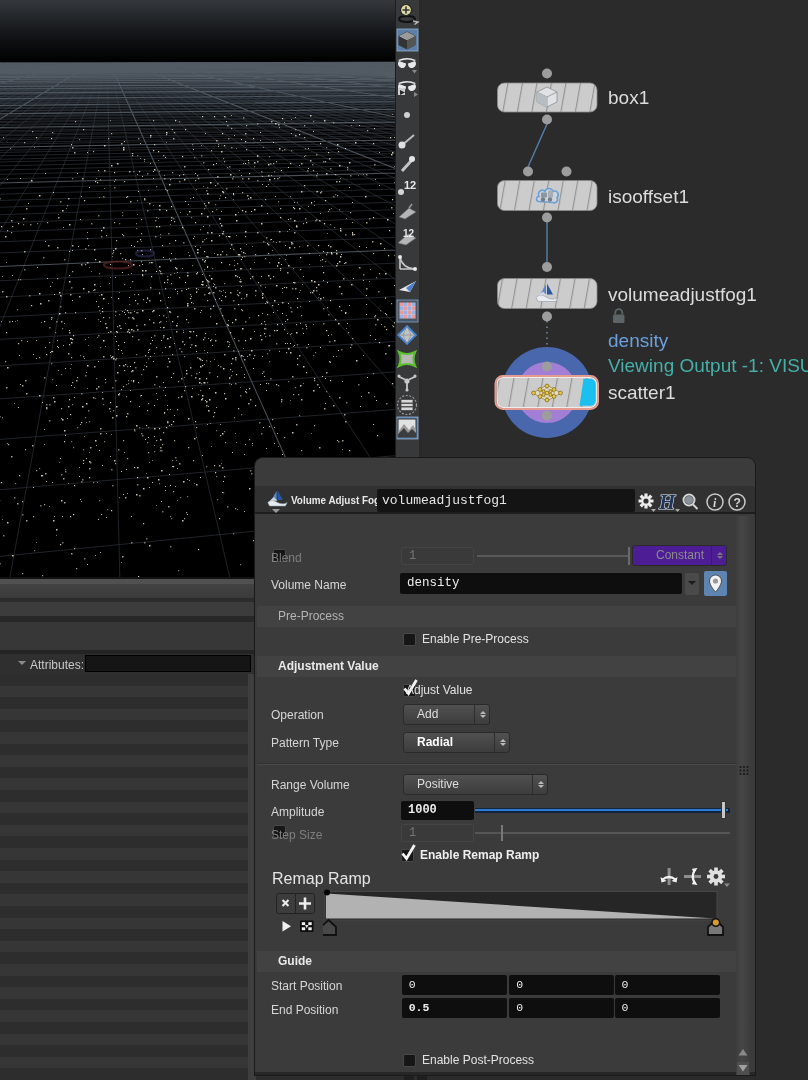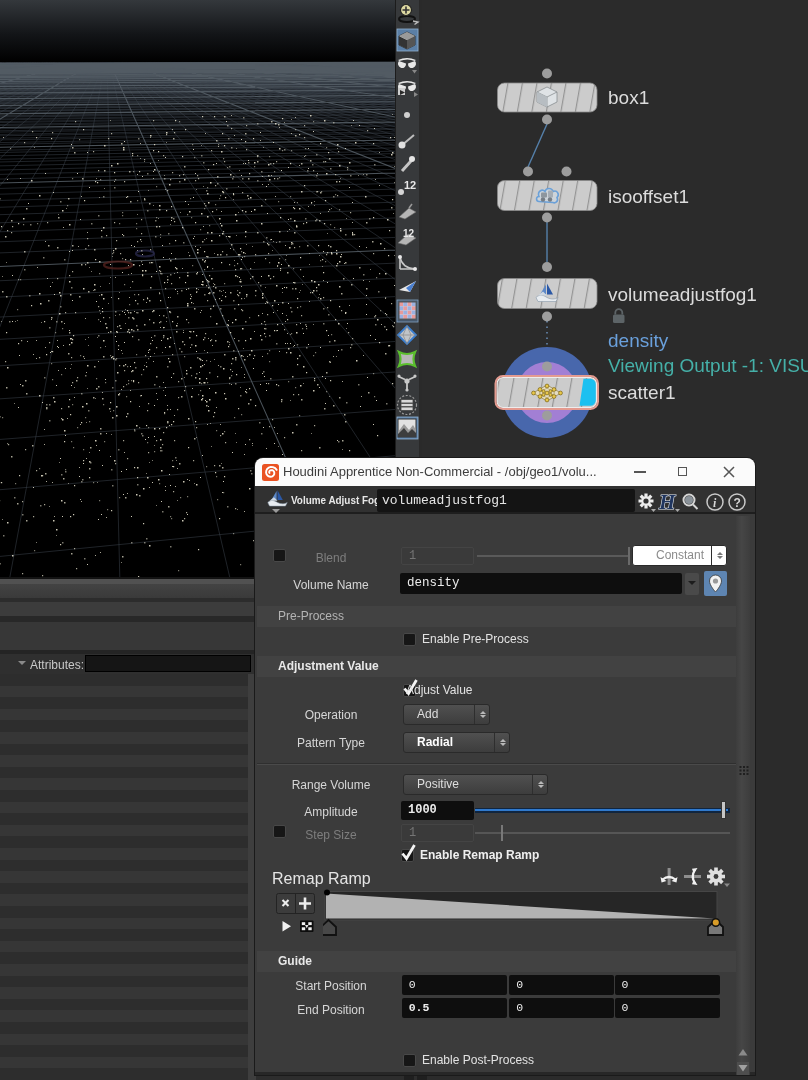--- a/index.html
+++ b/index.html
@@ -14,35 +14,35 @@
 
 #net{left:422px;top:0;width:386px;height:1080px;background:#2b2b2b;overflow:hidden}
 
 #lpane{left:0;top:577px;width:422px;height:503px;background:#2d2d2d;overflow:hidden}
 
 #dlg{left:255px;top:458px;width:500px;height:617px;background:#3b3b3b;border-radius:8px 8px 0 0;
  box-shadow:0 0 0 1px #1a1a1a}
 #titlebar{left:0;top:0;width:500px;height:28px;background:#fbfbfb;border-radius:8px 8px 0 0}
 #ttext{left:28px;top:6px;font-size:13px;color:#3d3d3d;white-space:nowrap}
 #ntb{left:0;top:28px;width:500px;height:28px;background:#313131;border-bottom:2px solid #1e1e1e}
-.lbl{position:absolute;font-size:12px;color:#d6d6d6;text-align:center;white-space:nowrap}
+.lbl{position:absolute;font-size:12px;color:#d6d6d6;text-align:left;white-space:nowrap}
 .lbl.dis{color:#7e7e7e}
 .hdr{position:absolute;left:2px;width:480px;height:21px;background:#424242;color:#e9e9e9;
  font-size:12px;font-weight:bold;line-height:21px;padding-left:21px}
 .hdr.plain{font-weight:normal;color:#b4b4b4}
 .cb{position:absolute;width:13px;height:13px;background:#161616;border:1px solid #484848;border-radius:2px}
 .fld{position:absolute;background:#0e0e0e;border-radius:2px;font-family:"Liberation Mono",monospace;
  font-size:12px;color:#ececec;line-height:20px;padding-left:7px;white-space:nowrap}
 .fld.dis{background:#3a3a3a;border:1px solid #444;color:#757575}
 .dd{position:absolute;background:linear-gradient(#505050,#3d3d3d);border:1px solid #2a2a2a;border-radius:3px;
  font-size:12px;color:#dedede;line-height:19px;padding-left:13px}
 .dd .sp{position:absolute;right:0;top:0;bottom:0;width:15px;border-left:1px solid #2e2e2e;}
 .dd .sp:before{content:"";position:absolute;left:4.5px;top:3px;border:3.5px solid transparent;border-bottom-color:#b9b9b9}
 .dd .sp:after{content:"";position:absolute;left:4.5px;bottom:3px;border:3.5px solid transparent;border-top-color:#b9b9b9}
-.dd.dis{background:#ffffff;color:#8b8b8b}
+.dd.dis{background:#4c1d95;color:#8b8b8b}
 .dd.dis .sp:before{border-bottom-color:#777}.dd.dis .sp:after{border-top-color:#777}
 #stripes{position:absolute;left:0;top:97px;width:422px;height:406px;
  background:repeating-linear-gradient(#2d2d2d 0 11.6px,#363636 11.6px 23.2px)}
 .mini{position:absolute;font-size:12px;color:#c9c9c9}
 </style></head>
 <body>
 <div id="stage">
 
 <div class="abs" id="viewport">
       <svg width="395" height="577" viewBox="0 0 395 577" style="position:absolute;top:0;left:0">
@@ -282,32 +282,20 @@
  <div class="mini" style="left:30px;top:81px">Attributes:</div>
  <div class="abs" style="left:85px;top:78px;width:166px;height:17px;background:#151515;border:1px solid #000"></div>
  <div id="stripes"></div>
  <div class="abs" style="left:248px;top:97px;width:8px;height:406px;background:#3e3e3e"></div>
 </div>
 
 <div class="abs" style="left:404px;top:1072px;width:10px;height:8px;background:#1f1f1f"></div>
 <div class="abs" style="left:417px;top:1072px;width:10px;height:8px;background:#1f1f1f"></div>
 
 <div class="abs" id="dlg">
- <div class="abs" id="titlebar">
-  <svg class="abs" style="left:7px;top:5.5px" width="17" height="17" viewBox="0 0 17 17">
-   <rect width="17" height="17" rx="2.5" fill="#ea5222"></rect>
-   <path d="M14.7 5.9 L13.1 4.1 L11.0 3.1 L8.8 2.9 L6.8 3.6 L5.2 4.9 L4.3 6.7 L4.1 8.6 L4.6 10.4 L5.7 11.7 L7.2 12.5 L8.8 12.7 L10.3 12.3 L11.5 11.4 L12.2 10.2 L12.3 8.8 L12.0 7.6 L11.3 6.7 L10.3 6.2 L9.3 6.1 L8.4 6.3 L7.7 6.9 L7.3 7.6 L7.2 8.3 L7.5 9.0" fill="none" stroke="#fff" stroke-width="1.9" stroke-linecap="round"></path>
-  </svg>
-  <div class="abs" id="ttext">Houdini Apprentice Non-Commercial - /obj/geo1/volu...</div>
-  <div class="abs" style="left:379px;top:13px;width:12px;height:1.6px;background:#555"></div>
-  <div class="abs" style="left:423px;top:9px;width:9px;height:9px;border:1.4px solid #555"></div>
-  <svg class="abs" style="left:468px;top:8px" width="12" height="12" viewBox="0 0 12 12">
-   <path d="M1 1 L11 11 M11 1 L1 11" stroke="#555" stroke-width="1.5"></path>
-        </svg>
- </div>
  <div class="abs" id="ntb">
 
   <div class="abs" style="left:36px;top:8px;font-size:11px;font-weight:bold;color:#e8e8e8;white-space:nowrap;transform:scaleX(0.9);transform-origin:0 0">Volume Adjust Fog</div>
   <div class="abs" style="left:122px;top:2.5px;width:258px;height:23px;background:#141414;border-radius:2px;
     font-family:'Liberation Mono',monospace;font-size:13px;color:#e5e5e5;line-height:23px;padding-left:5px">volumeadjustfog1</div>
   <svg class="abs" style="left:11px;top:2px" width="23" height="22" viewBox="0 0 26 24">
 <path d="M13 2 L19 13 L13 13 z" fill="#2a57a5"></path>
           <path d="M12 3 L12 13 L6 13 z" fill="#5c88c8"></path>
 <path d="M2 16 c4 -4 8 -2 11 0 c4 2 8 2 11 0 l-2 4 h-18 z" fill="#e8ecf0" stroke="#8899aa" stroke-width="0.6"></path>
 <path d="M4 14 l5 -4 l4 4 z" fill="#cfd8e2"></path>

